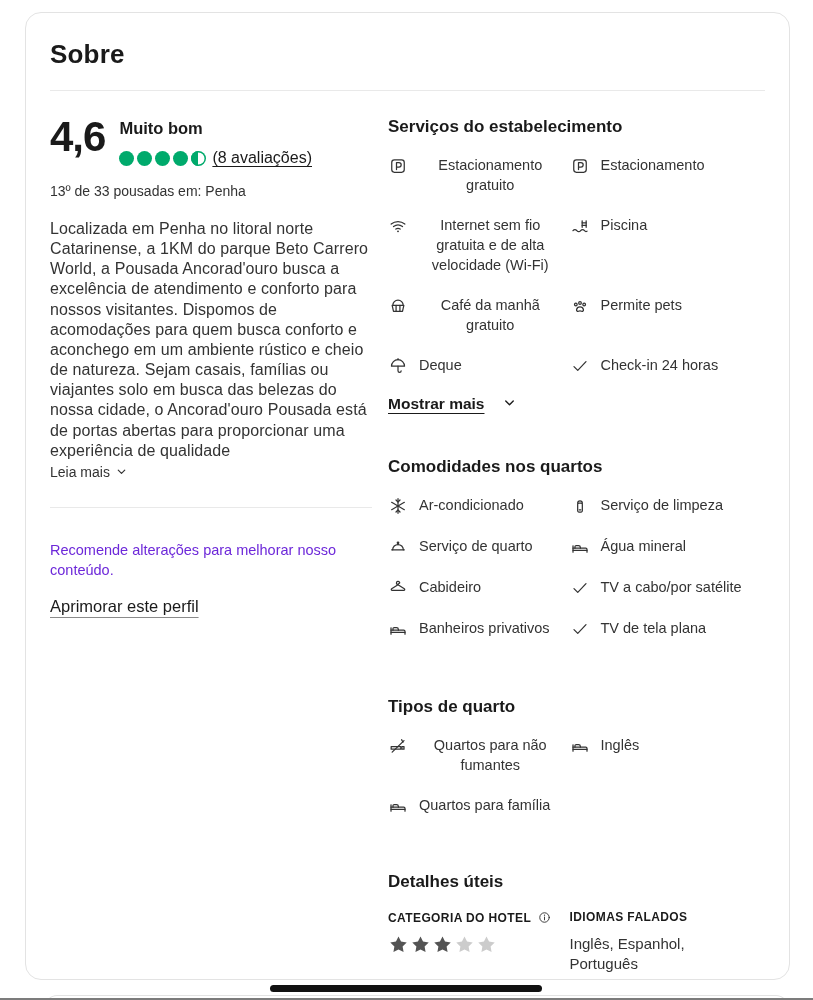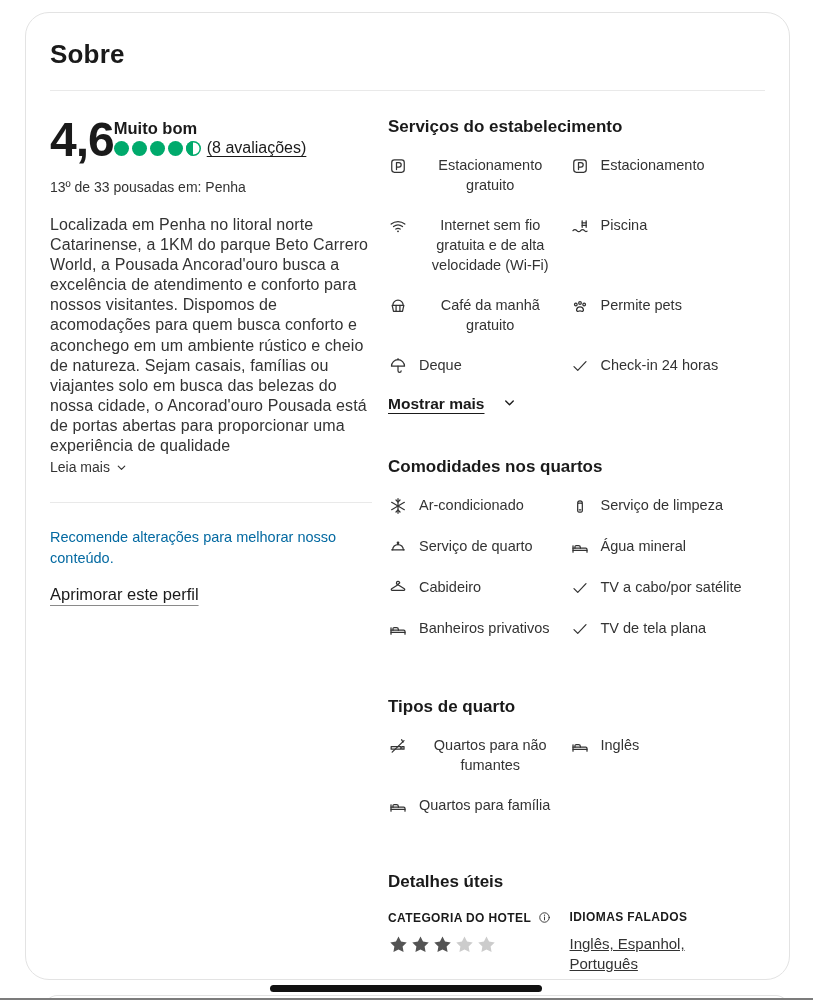--- a/index.html
+++ b/index.html
@@ -10,48 +10,48 @@
     color: #333;
     position: relative;
     overflow: hidden;
   }
   .card {
     position: absolute;
     left: 25px; top: 12px;
     width: 765px; height: 968px;
     background: #fff;
     border: 1px solid #e3e3e3;
-    border-radius: 24px;
+    border-radius: 16px;
     padding: 26px 24px;
     overflow: hidden;
   }
   .page-title {
     font-size: 26px; font-weight: 700; color: #1a1a1a; letter-spacing: .2px;
   }
   .divider { border: none; border-top: 1px solid #e9e9e9; margin-top: 20px; }
   .cols { display: flex; gap: 16px; margin-top: 26px; }
   .col-left { width: 322px; flex: none; }
   .col-right { width: 355px; flex: none; }
 
   
   .rating-row { display: flex; align-items: flex-start; }
-  .rating-score { font-size: 48px; font-weight: 700; color: #1a1a1a; line-height: .95; letter-spacing: -1px; }
-  .rating-right { display: flex; flex-direction: column; gap: 1px; padding-top: 2px; }
+  .rating-score { font-size: 42px; font-weight: 700; color: #1a1a1a; line-height: .95; letter-spacing: -1px; }
+  .rating-right { margin-left: 14px; display: flex; flex-direction: column; gap: 11px; padding-top: 2px; }
   .rating-label { font-size: 16.5px; font-weight: 700; color: #1a1a1a; }
   .bubbles-row { display: flex; align-items: center; gap: 6px; }
   .bubbles { display: flex; gap: 3px; }
   .bubble { width: 15px; height: 15px; border-radius: 50%; background: #00aa6c; }
   .bubble.half { background: linear-gradient(90deg,#00aa6c 50%,#fff 50%); box-shadow: inset 0 0 0 1.5px #00aa6c; }
   .reviews-link { font-size: 16px; color: #1a1a1a; text-decoration: underline; text-underline-offset: 3px; cursor: pointer; }
   .ranking { margin-top: 16px; font-size: 14px; color: #333; }
 
   .description { margin-top: 20px; font-size: 16px; line-height: 1.26; color: #333; letter-spacing: .1px; }
   .read-more { margin-top: 3px; display: inline-flex; align-items: center; gap: 5px; font-size: 14px; color: #333; cursor: pointer; }
   .divider2 { border: none; border-top: 1px solid #e9e9e9; margin-top: 26px; }
-  .improve-note { margin-top: 24px; font-size: 14.5px; line-height: 1.4; color: #0369a1; }
+  .improve-note { margin-top: 32px; font-size: 14.5px; line-height: 1.4; color: #6d28d9; }
   .improve-link { display: inline-block; margin-top: 17px; font-size: 16.5px; color: #1a1a1a; text-decoration: underline; text-underline-offset: 5px; text-decoration-color: #8a8a8a; cursor: pointer; }
 
   
   .section-title { font-size: 17px; font-weight: 700; color: #1a1a1a; }
   .amenity-grid { display: grid; grid-template-columns: 1fr 1fr; column-gap: 8px; row-gap: 20px; margin-top: 18px; text-align: center; }
   .amenity { display: flex; align-items: flex-start; gap: 11px; }
   .amenity-icon { flex: none; width: 20px; height: 20px; margin-top: 1px; }
   .amenity-icon svg { display: block; }
   .amenity-label { font-size: 14.5px; line-height: 1.38; color: #333; }
   .show-more { margin-top: 19px; display: inline-flex; align-items: flex-start; gap: 18px; cursor: pointer; }
@@ -59,21 +59,21 @@
   .sec-services { margin-top: 0; }
   .sec-room-features { margin-top: 44px; }
   .sec-room-types { margin-top: 58px; }
   .sec-details { margin-top: 56px; }
 
   .details-grid { display: grid; grid-template-columns: 1fr 1fr; column-gap: 8px; margin-top: 18px; }
   .detail-label { font-size: 12px; font-weight: 700; letter-spacing: .4px; color: #1a1a1a; display: flex; align-items: center; gap: 6px; }
   .info-icon { display: inline-flex; cursor: pointer; }
   .stars { display: flex; gap: 1px; margin-top: 9px; }
   .star svg { display: block; }
-  .detail-value { font-size: 15px; line-height: 1.35; color: #333; margin-top: 10px; max-width: 150px; text-decoration: underline; }
+  .detail-value { font-size: 15px; line-height: 1.35; color: #333; margin-top: 10px; max-width: 150px; }
 
   
   .scroll-pill { position: absolute; left: 270px; top: 985px; width: 272px; height: 7px; border-radius: 4px; background: #111; }
   .next-card-peek { position: absolute; left: 45px; right: 25px; top: 995px; height: 14px; background: #fff; border: 1px solid #e3e3e3; border-bottom: none; border-radius: 12px 12px 0 0; }
   .bottom-edge { position: absolute; left: 0; right: 0; top: 998px; height: 2px; background: #7c7c7c; }
 </style>
 </head>
 <body>
 
 <div class="card">

